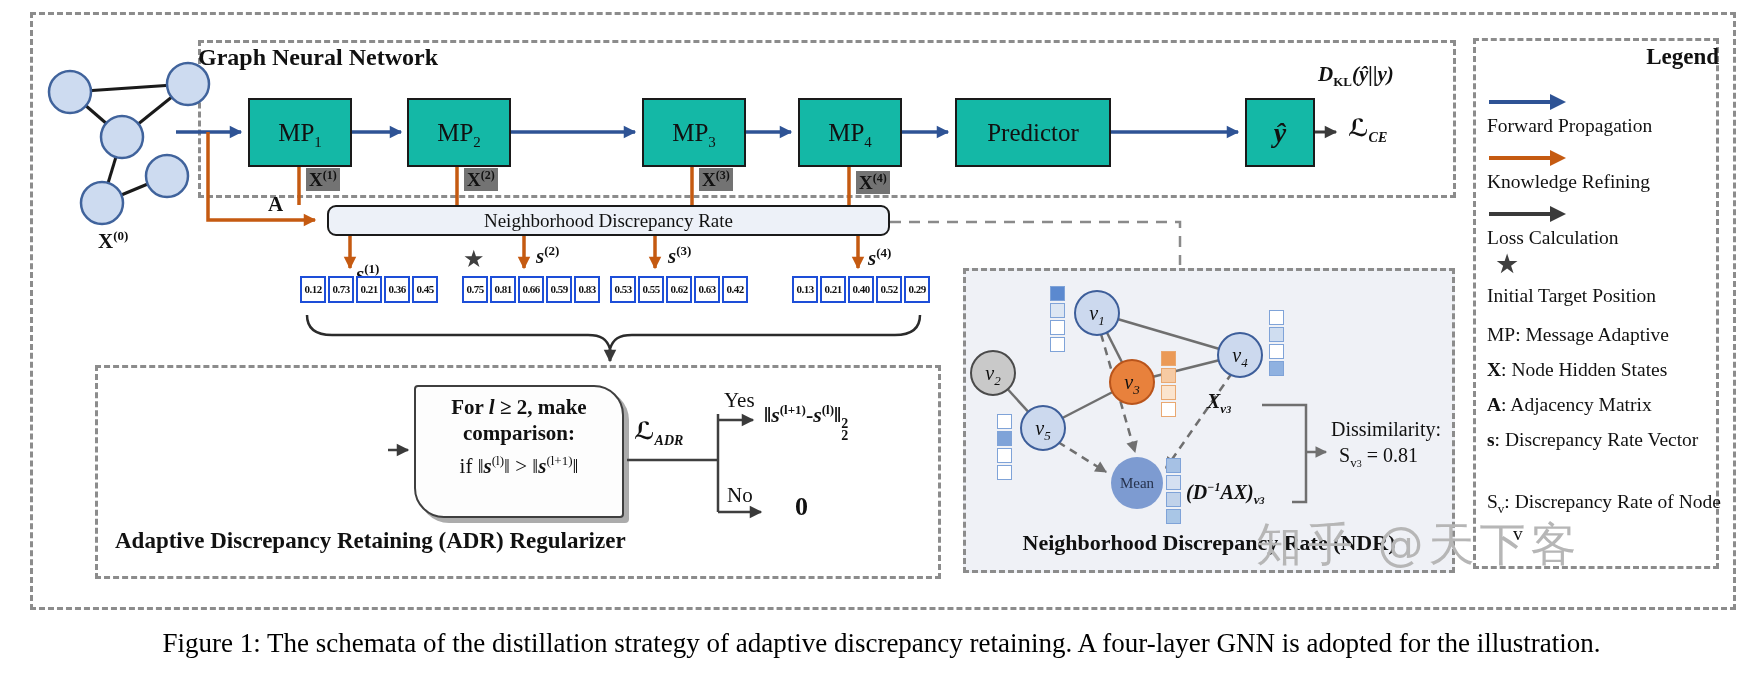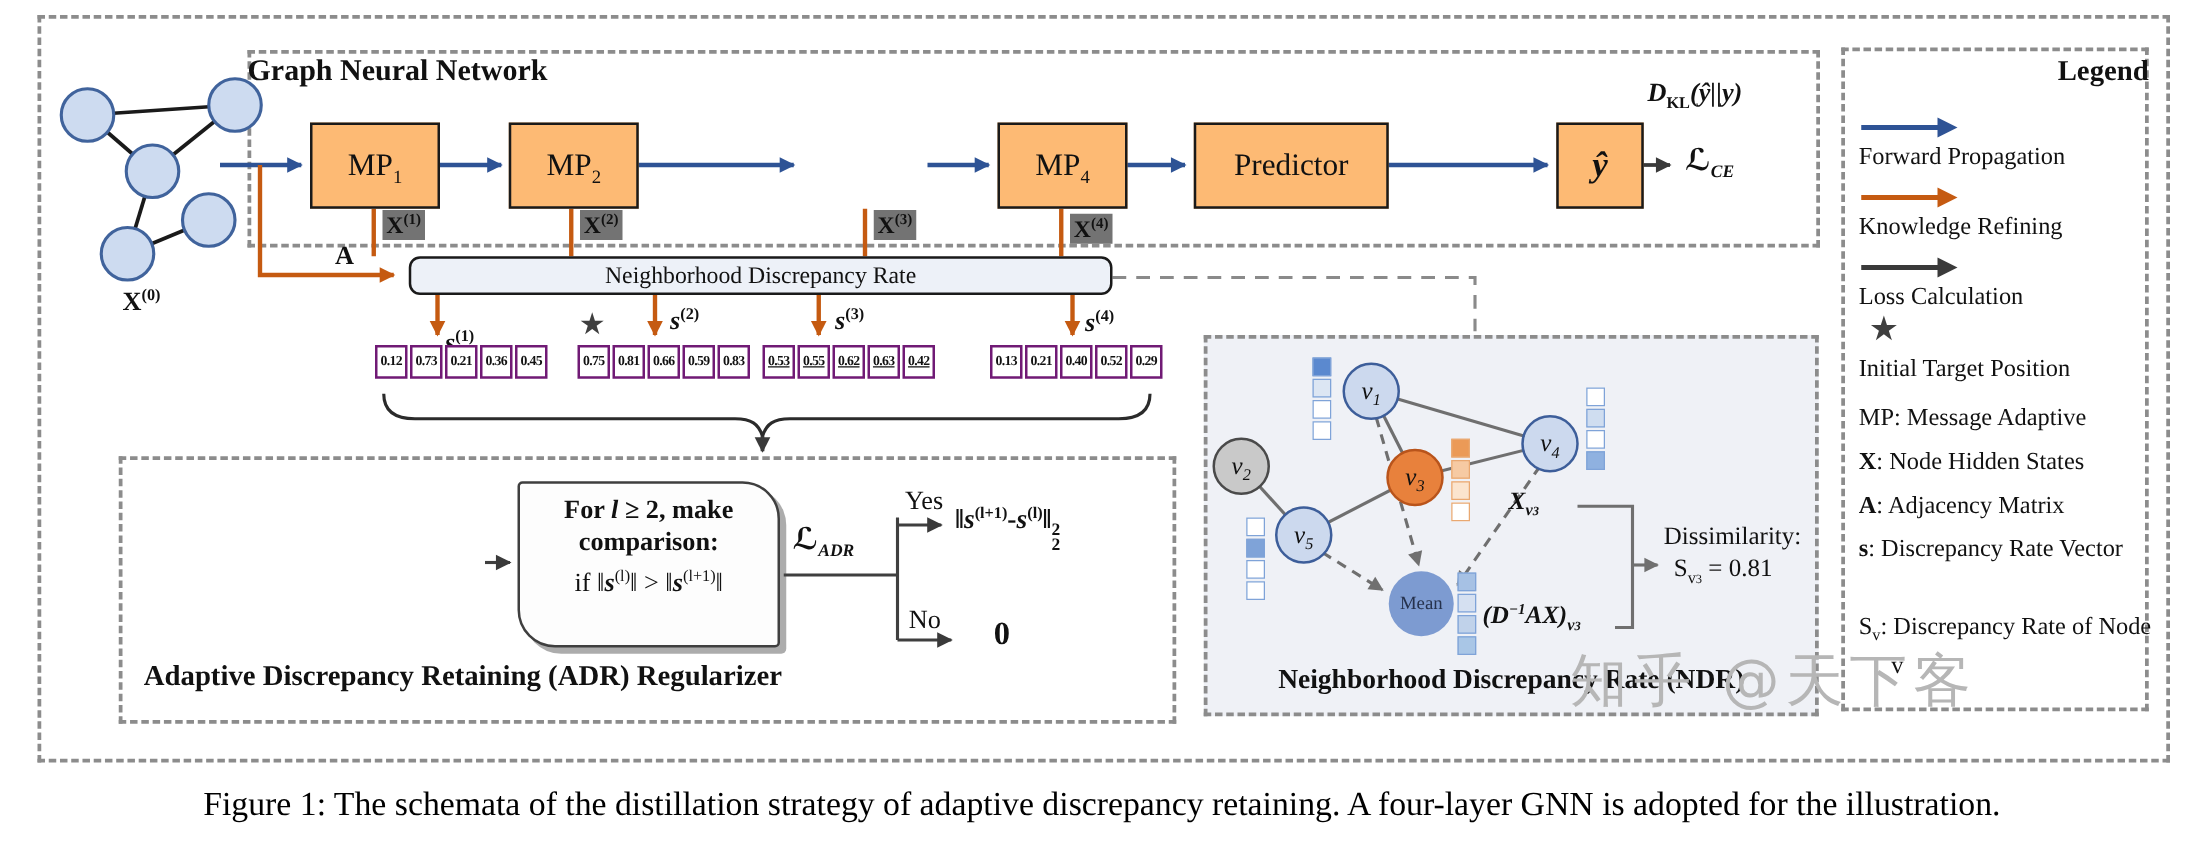--- a/index.html
+++ b/index.html
@@ -4,34 +4,34 @@
 <style>
   html,body{margin:0;padding:0;background:#ffffff;}
   #fig{position:relative;width:1763px;height:681px;background:#fff;overflow:hidden;
        font-family:"Liberation Serif","DejaVu Serif","DejaVu Sans",serif;color:#111;}
   .abs{position:absolute;}
   .dashbox{position:absolute;border:3px dashed #8c8c8c;background:transparent;}
   svg.overlay{position:absolute;left:0;top:0;z-index:2;pointer-events:none;}
   .lvl{z-index:3;}
   
   .fbox{position:absolute;top:98px;height:65px;line-height:65px;text-align:center;
-        background:#fdba74;border:2.5px solid #1a1a1a;font-size:25px;z-index:3;}
+        background:#14b8a6;border:2.5px solid #1a1a1a;font-size:25px;z-index:3;}
   .fbox sub{font-size:15px;}
   .yhat{font-size:28px;font-weight:bold;font-style:italic;}
   
   .ndrbar{position:absolute;left:327px;top:205px;width:559px;height:27px;line-height:27px;
           border:2px solid #1a1a1a;border-radius:9px;background:#edf1f8;text-align:center;
           font-size:19px;z-index:3;}
   .xlabel{position:absolute;font-weight:bold;font-size:19px;background:#737373;padding:0 3px;z-index:3;}
   .xlabel sup{font-size:12px;}
   .slabel{position:absolute;font-weight:bold;font-style:italic;font-size:21px;z-index:3;}
   .slabel sup{font-size:13px;font-style:normal;}
   .starchip{position:absolute;font-size:24px;color:#3f3f3f;z-index:3;font-style:normal;}
   .vec{position:absolute;top:276px;display:flex;gap:2px;z-index:3;}
-  .vec .cell{display:block;width:22px;height:23px;line-height:23px;border:2px solid #701a75;
+  .vec .cell{display:block;width:22px;height:23px;line-height:23px;border:2px solid #1d4ed8;
              background:#fff;font-size:11px;font-weight:bold;text-align:center;letter-spacing:-0.5px;}
   
   .roundbox{position:absolute;background:#fdfdfd;border:2.5px solid #3f3f3f;
             border-radius:4px 30px 4px 30px;box-shadow:5px 5px 0 rgba(70,70,70,0.45);
             text-align:center;z-index:3;}
   .rb-line{font-weight:bold;font-size:21px;line-height:26px;}
   .rb-f{font-size:21px;line-height:26px;margin-top:2px;}
   .rb-f sup,.rb-line sup{font-size:13px;}
   .argstack{display:inline-flex;flex-direction:column;align-items:center;vertical-align:-10px;line-height:1;}
   .argstack .under{font-style:italic;font-size:14px;line-height:13px;}
@@ -184,20 +184,21 @@
       <line x1="1306" y1="452" x2="1326" y2="452" marker-end="url(#mGray)"></line>
     </g>
   </svg>
 
   <div class="abs lvl" style="left:198px;top:44px;width:1252px;text-align:left;font-weight:bold;font-size:24px;">Graph Neural Network</div>
 
   <div class="inputlabel"><span>X</span><sup>(0)</sup></div>
 
   <div class="fbox" style="left:248px;width:100px;"><span>MP</span><sub>1</sub></div>
   <div class="fbox" style="left:407px;width:100px;"><span>MP</span><sub>2</sub></div>
+  <div class="fbox" style="left:642px;width:100px;"><span>MP</span><sub>3</sub></div>
   <div class="fbox" style="left:798px;width:100px;"><span>MP</span><sub>4</sub></div>
   <div class="fbox" style="left:955px;width:152px;"><span>Predictor</span></div>
   <div class="fbox yhat" style="left:1245px;width:66px;"><span>ŷ</span></div>
 
   <div class="dkl"><span>D</span><sub style="font-style:normal;">KL</sub><span>(ŷ||y)</span></div>
   <div class="scriptL lce"><span>ℒ</span><sub>CE</sub></div>
 
   <div class="alabel">A</div>
   <div class="xlabel" style="left:306px;top:168px;"><span>X</span><sup>(1)</sup></div>
   <div class="xlabel" style="left:464px;top:168px;"><span>X</span><sup>(2)</sup></div>
@@ -219,21 +220,21 @@
       <span class="cell">0.36</span>
       <span class="cell">0.45</span>
   </div>
   <div class="vec" style="left:462px;">
     <span class="cell">0.75</span>
       <span class="cell">0.81</span>
       <span class="cell">0.66</span>
       <span class="cell">0.59</span>
       <span class="cell">0.83</span>
   </div>
-  <div class="vec" style="left:610px;text-decoration:underline;">
+  <div class="vec" style="left:610px;">
     <span class="cell">0.53</span>
       <span class="cell">0.55</span>
       <span class="cell">0.62</span>
       <span class="cell">0.63</span>
       <span class="cell">0.42</span>
   </div>
   <div class="vec" style="left:792px;">
     <span class="cell">0.13</span>
       <span class="cell">0.21</span>
       <span class="cell">0.40</span>

